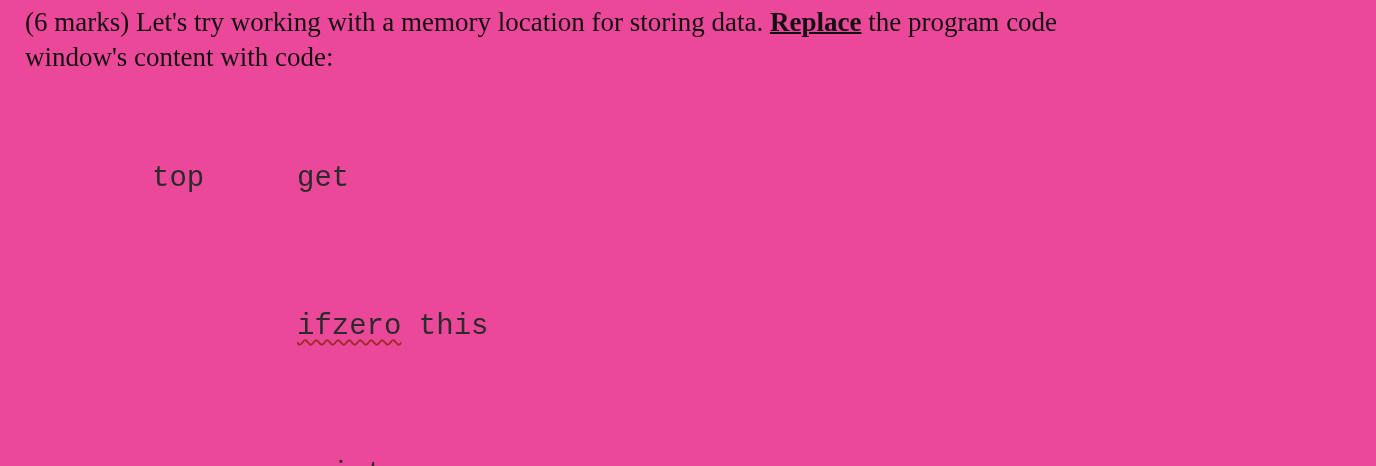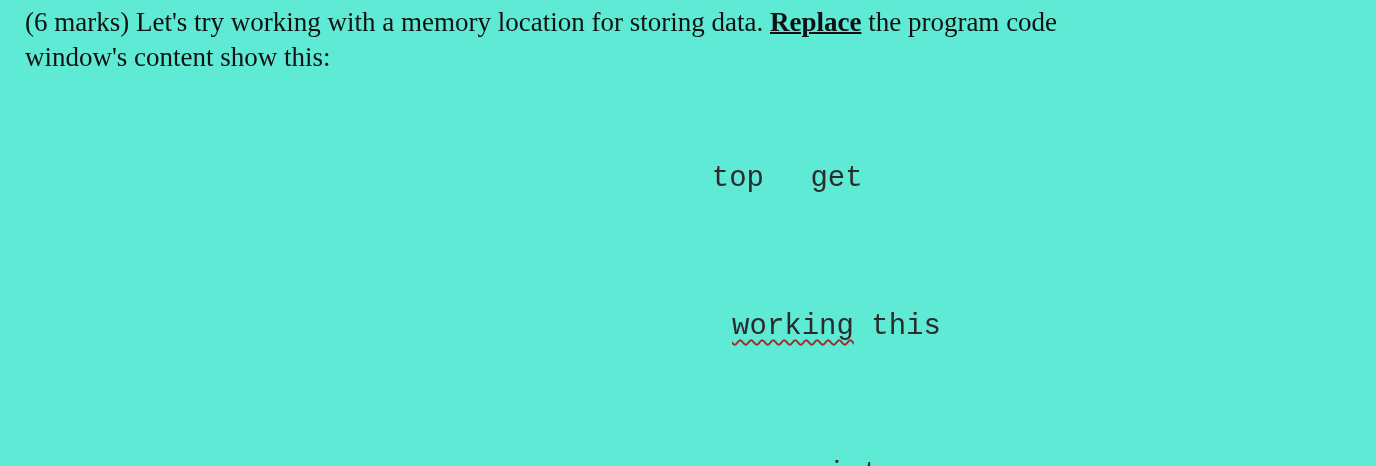--- a/index.html
+++ b/index.html
@@ -10,21 +10,21 @@
   body {
     width: 1376px;
     height: 466px;
     overflow: hidden;
     color: #111111;
     font-family: "Liberation Serif", serif;
   }
   .page {
     width: 1376px;
     height: 466px;
-    background: #5eead4;
+    background: #ec4899;
   }
   .prompt {
     margin: 0;
     padding: 5px 0 0 25px;
     width: 1220px;
     font-size: 27px;
     line-height: 35px;
     color: #111111;
   }
   .emph {
@@ -35,46 +35,45 @@
   .code {
     margin: 11px 0 0 152px;
     font-family: "Liberation Mono", "DejaVu Sans Mono", monospace;
     font-size: 29px;
     line-height: 37px;
     color: #2b2b2b;
     white-space: pre;
   }
   .code-row {
     height: 37px;
-    text-align: center;
   }
   .code-label {
     display: inline-block;
     width: 145px;
   }
   .misspelled {
     text-decoration-line: underline;
     text-decoration-style: wavy;
     text-decoration-color: #9e2a2a;
     text-decoration-thickness: 2px;
     text-underline-offset: 5px;
     text-decoration-skip-ink: none;
   }
 </style>
 </head>
 <body>
 
 <div class="page">
 
-  <p class="prompt"><span>(6 marks) Let's try working with a memory location for storing data. </span><span class="emph">Replace</span><span> the program code</span><br><span>window's content show this:</span></p>
+  <p class="prompt"><span>(6 marks) Let's try working with a memory location for storing data. </span><span class="emph">Replace</span><span> the program code</span><br><span>window's content with code:</span></p>
 
   <div class="code" id="code-block">
   <div class="code-row"><span class="code-label">top</span><span class="code-op">get</span><span class="code-operand"></span></div>
 
-  <div class="code-row"><span class="code-label"></span><span class="code-op misspelled">working</span><span class="code-operand"> this</span></div>
+  <div class="code-row"><span class="code-label"></span><span class="code-op misspelled">ifzero</span><span class="code-operand"> this</span></div>
 
   <div class="code-row"><span class="code-label"></span><span class="code-op">print</span><span class="code-operand"></span></div>
 
   
 
   
 
   
 
   

